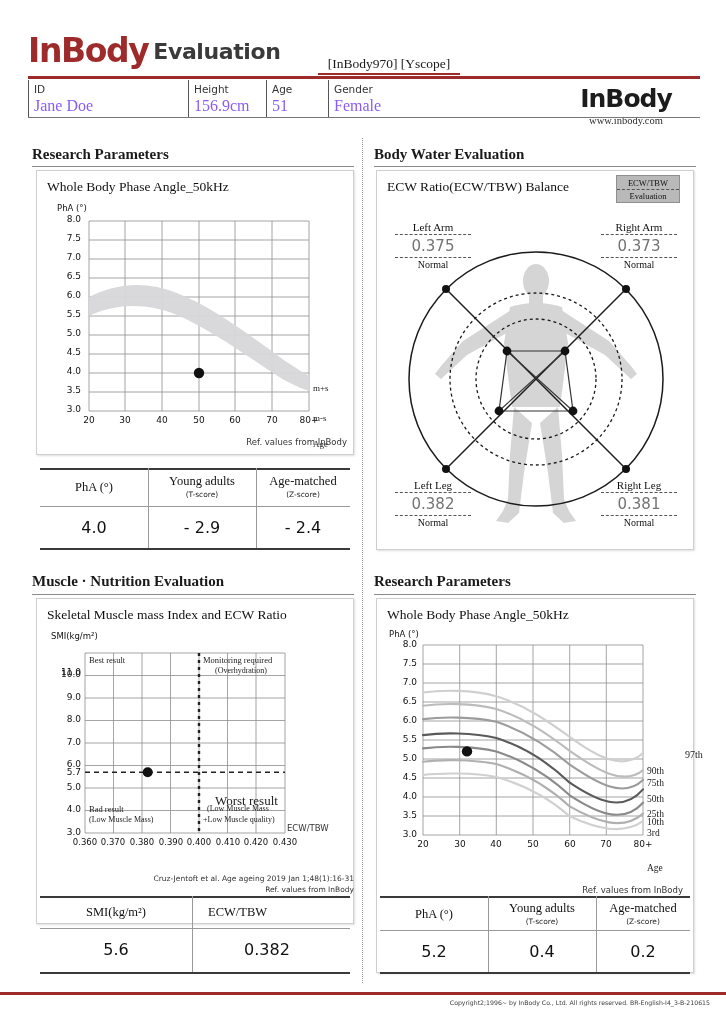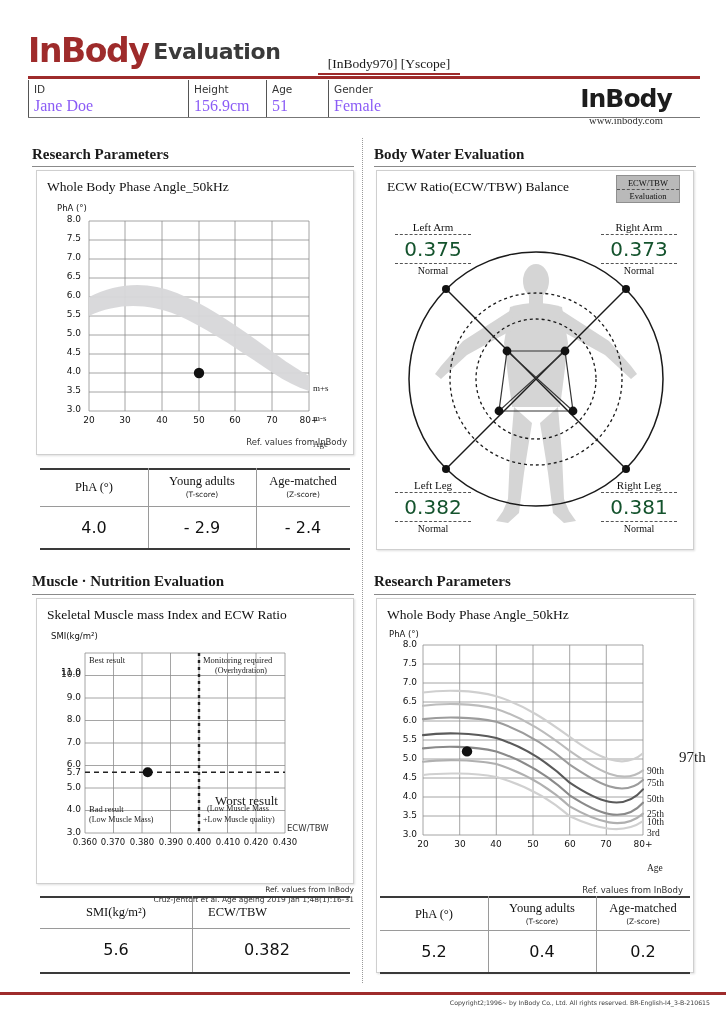--- a/index.html
+++ b/index.html
@@ -73,21 +73,21 @@
   .tblbox .rowline{position:absolute;height:1px;background:#9a9a9a;left:0;}
   .tblbox .toprule,.tblbox .botrule{position:absolute;height:1.6px;background:#3a3a3a;left:0;}
   .tblbox .vline{position:absolute;width:1px;background:#9a9a9a;top:0;}
   .tbl-h{position:absolute;text-align:center;font-family:"Liberation Serif", serif;font-size:12.5px;color:#111;}
   .tbl-hs{position:absolute;text-align:center;font-family:"DejaVu Sans", sans-serif;font-size:7.5px;color:#222;}
   .tbl-v{position:absolute;text-align:center;font-family:"DejaVu Sans", sans-serif;font-size:16px;color:#111;}
 
   
   .bw-label{position:absolute;text-align:center;width:76px;}
   .bw-label .nm{font-family:"Liberation Serif", serif;font-size:11px;color:#111;}
-  .bw-label .num{font-family:"DejaVu Sans", sans-serif;font-size:20px;color:#14532d;padding:1px 0;}
+  .bw-label .num{font-family:"DejaVu Sans", sans-serif;font-size:15px;color:#737373;padding:1px 0;}
   .bw-label .st{font-family:"Liberation Serif", serif;font-size:10px;color:#111;}
   .bw-label .dash{border-top:1.2px dashed #555;height:0;margin:1px 0;}
   .badge{
     position:absolute;background:#b9b9b9;border:1px solid #8f8f8f;text-align:center;
     font-family:"Liberation Serif", serif;font-size:8.5px;color:#111;line-height:12px;
     padding:1px 0;box-sizing:border-box;
   }
   .badge .b2{border-top:1px dashed #555;}
 
   
@@ -291,21 +291,21 @@
       <div class="dash"></div>
       <div class="st">Normal</div>
     </div>
   </div>
 
   <div class="sec-title-bar" style="left:32px;top:572px;width:320px;">
     <span class="sec-title">Muscle · Nutrition Evaluation</span>
   </div>
   <div class="sec-underline" style="left:32px;top:594px;width:322px;"></div>
 
-  <div class="card" style="left:36px;top:598px;width:318px;height:286px;">
+  <div class="card" style="left:36px;top:598px;width:318px;height:326px;">
     <div class="card-title" style="left:10px;top:8px;">Skeletal Muscle mass Index and ECW Ratio</div>
     <div class="axis-lbl" style="left:14px;top:32px;">SMI(kg/m²)</div>
 
     <svg width="318" height="220" style="position:absolute;left:0;top:48px;">
 
       <g stroke="#8e8e8e" stroke-width="0.8">
         <line x1="48" y1="6" x2="248" y2="6"></line>
         <line x1="48" y1="28.5" x2="248" y2="28.5"></line>
         <line x1="48" y1="51" x2="248" y2="51"></line>
         <line x1="48" y1="73.5" x2="248" y2="73.5"></line>
@@ -355,21 +355,21 @@
     <div class="note-serif" style="left:166px;top:56px;font-size:8.5px;">Monitoring required</div>
     <div class="note-serif" style="left:178px;top:67px;font-size:8px;">(Overhydration)</div>
     <div class="note-serif" style="left:52px;top:205px;font-size:8.5px;">Bad result</div>
     <div class="note-serif" style="left:52px;top:216px;font-size:8px;">(Low Muscle Mass)</div>
     <div class="note-serif" style="left:178px;top:194px;font-size:13px;">Worst result</div>
     <div class="note-serif" style="left:170px;top:205px;font-size:8px;">(Low Muscle Mass</div>
     <div class="note-serif" style="left:166px;top:216px;font-size:8px;">+Low Muscle quality)</div>
     <div class="note" style="left:250px;top:224px;font-size:8.5px;">ECW/TBW</div>
   </div>
 
-  <div class="note" style="left:140px;top:874px;width:214px;text-align:right;font-size:7.5px;margin-top:21px;">Cruz-Jentoft et al. Age ageing 2019 Jan 1;48(1):16-31</div>
+  <div class="note" style="left:140px;top:874px;width:214px;text-align:right;font-size:7.5px;">Cruz-Jentoft et al. Age ageing 2019 Jan 1;48(1):16-31</div>
   <div class="note" style="left:140px;top:885px;width:214px;text-align:right;font-size:7.5px;">Ref. values from InBody</div>
 
   <div class="tblbox" style="left:40px;top:896px;width:310px;height:78px;">
     <div class="toprule" style="top:0;width:310px;"></div>
     <div class="rowline" style="top:32px;width:310px;"></div>
     <div class="botrule" style="top:76px;width:310px;"></div>
     <div class="vline" style="left:152px;height:76px;"></div>
     <div class="tbl-h" style="left:0;top:9px;width:152px;">SMI(kg/m²)</div>
     <div class="tbl-h" style="left:152px;top:9px;width:158px;text-align:left;padding-left:16px;box-sizing:border-box;">ECW/TBW</div>
     <div class="tbl-v" style="left:0;top:44px;width:152px;">5.6</div>
@@ -442,21 +442,21 @@
     <div class="tick-y" style="left:4px;top:230px;width:36px;">3.0</div>
 
     <div class="tick-x" style="left:32px;top:240px;width:28px;">20</div>
     <div class="tick-x" style="left:69px;top:240px;width:28px;">30</div>
     <div class="tick-x" style="left:105px;top:240px;width:28px;">40</div>
     <div class="tick-x" style="left:142px;top:240px;width:28px;">50</div>
     <div class="tick-x" style="left:179px;top:240px;width:28px;">60</div>
     <div class="tick-x" style="left:215px;top:240px;width:28px;">70</div>
     <div class="tick-x" style="left:250px;top:240px;width:32px;">80+</div>
 
-    <div class="note-serif" style="left:258px;top:150px;font-size:15px;padding-left:44px;">97th</div>
+    <div class="note-serif" style="left:264px;top:150px;font-size:10px;padding-left:44px;">97th</div>
     <div class="note-serif" style="left:270px;top:167px;font-size:9.5px;">90th</div>
     <div class="note-serif" style="left:270px;top:179px;font-size:9.5px;">75th</div>
     <div class="note-serif" style="left:270px;top:195px;font-size:9.5px;">50th</div>
     <div class="note-serif" style="left:270px;top:210px;font-size:9.5px;">25th</div>
     <div class="note-serif" style="left:270px;top:218px;font-size:9.5px;">10th</div>
     <div class="note-serif" style="left:270px;top:229px;font-size:9.5px;">3rd</div>
     <div class="note-serif" style="left:270px;top:264px;font-size:9.5px;">Age</div>
     <div class="note" style="left:130px;top:286px;width:176px;text-align:right;">Ref. values from InBody</div>
   </div>
 

